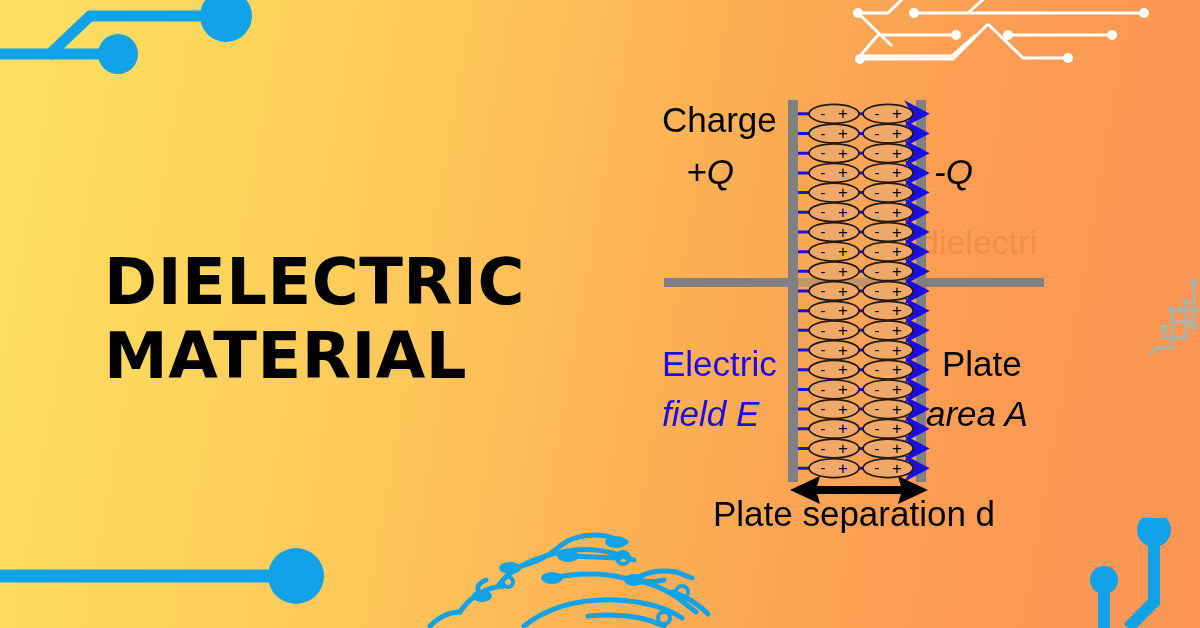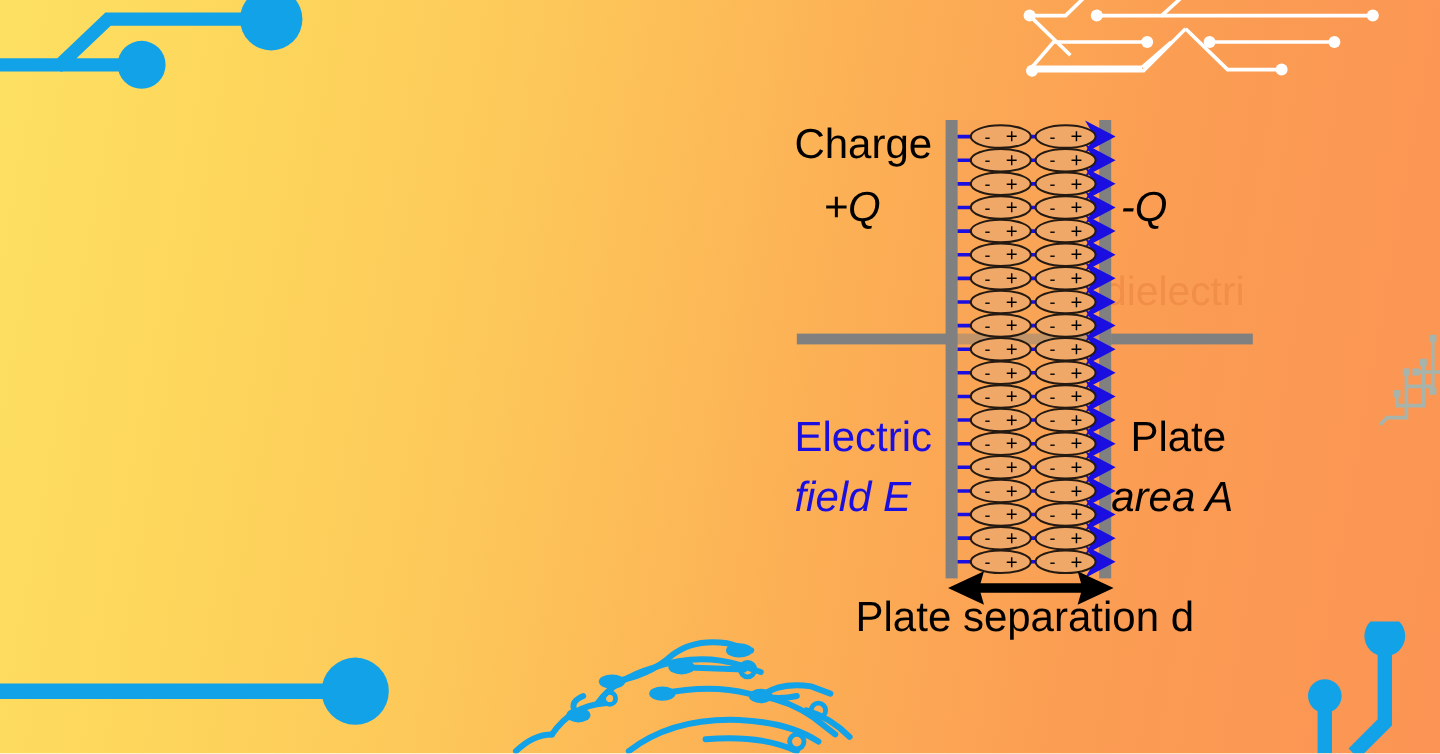--- a/index.html
+++ b/index.html
@@ -189,20 +189,22 @@
         <rect x="35" y="31" width="6" height="6"></rect>
         <rect x="29" y="39" width="6" height="6"></rect>
         <rect x="21" y="39" width="6" height="6"></rect>
         <rect x="13" y="57" width="6" height="6"></rect>
         <rect x="43" y="55" width="6" height="6"></rect>
       </g>
     </svg>
   </div>
 
   <h1 id="headline">
+    <span class="ln">DIELECTRIC</span>
+    <span class="ln">MATERIAL</span>
   </h1>
 
   <div id="figure">
     <svg width="412" height="450" viewBox="0 0 412 450">
 
       <defs>
         <marker id="fieldArrow" markerWidth="9" markerHeight="9" refX="0.6" refY="4.5" orient="auto" markerUnits="strokeWidth">
           <path d="M0 0 L8.5 4.5 L0 9 L2.6 4.5 Z" fill="#1a0fe0"></path>
         </marker>
       </defs>

